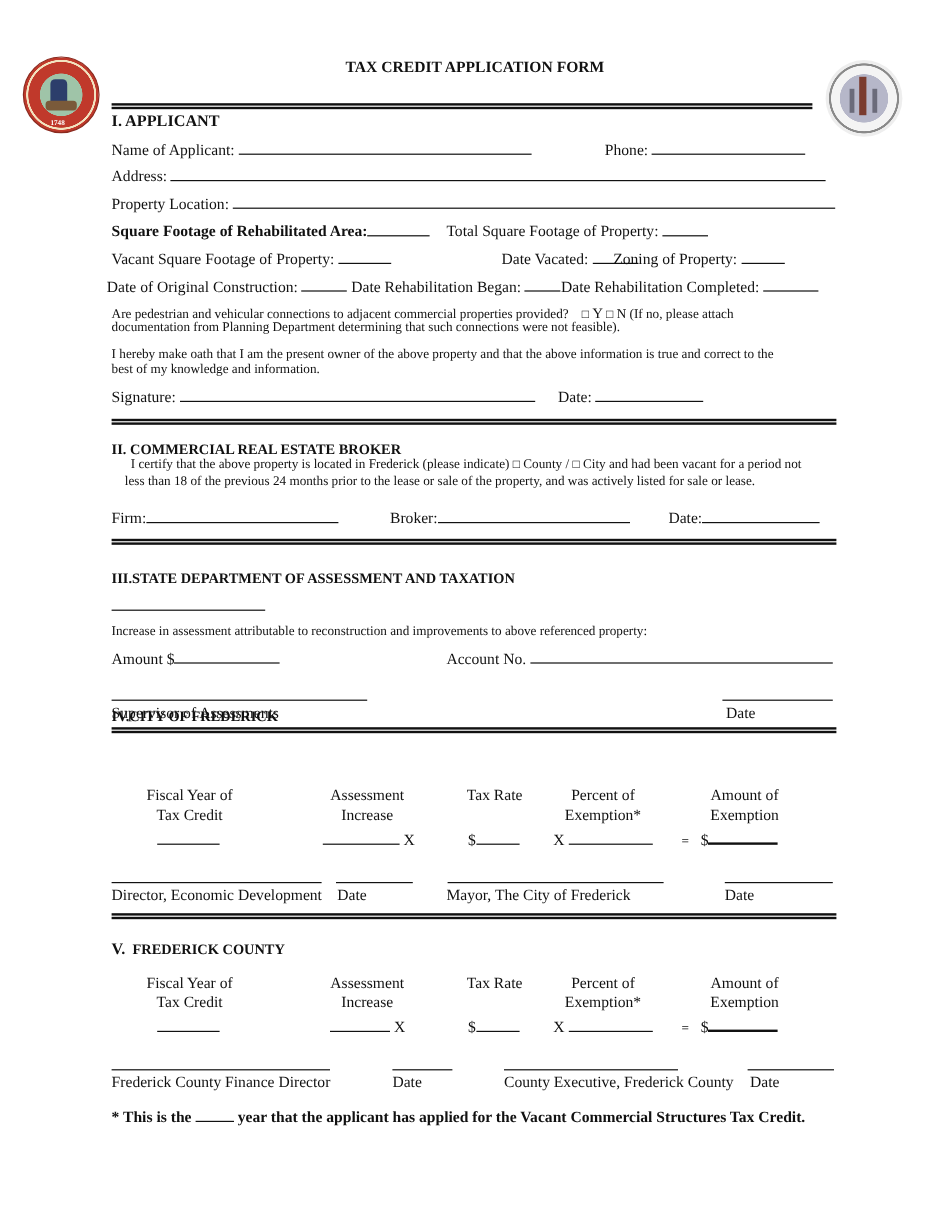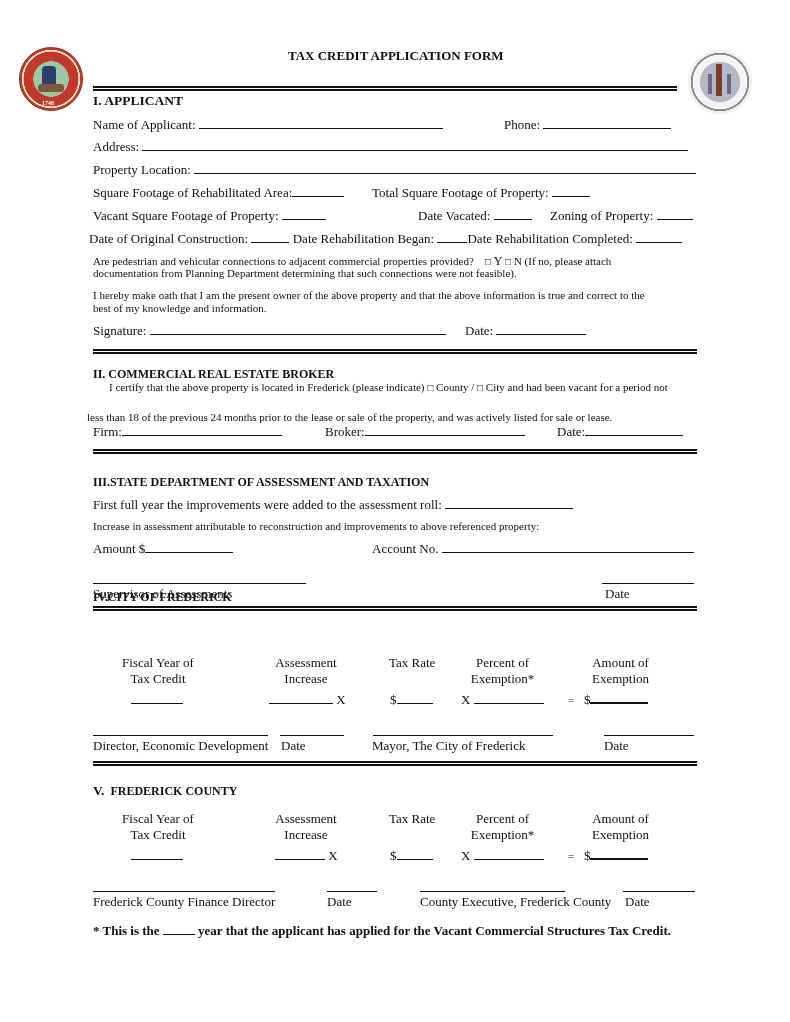--- a/index.html
+++ b/index.html
@@ -50,37 +50,37 @@
 <div class="abs" style="left:93px;top:139px;">
   <span>Address:</span>
   <span class="line" style="width:546px;"></span>
 </div>
 
 <div class="abs" style="left:93px;top:162px;">
   <span>Property Location:</span>
   <span class="line" style="width:502px;"></span>
 </div>
 
-<div class="abs" style="left:93px;top:185px;">
+<div class="abs" style="left:93px;top:185px;font-weight:bold;">
   <span>Square Footage of Rehabilitated Area:</span><span class="line" style="width:52px;"></span>
 </div>
 <div class="abs" style="left:372px;top:185px;">
   <span>Total Square Footage of Property:</span>
   <span class="line" style="width:38px;"></span>
 </div>
 
 <div class="abs" style="left:93px;top:208px;">
   <span>Vacant Square Footage of Property:</span>
   <span class="line" style="width:44px;"></span>
 </div>
 <div class="abs" style="left:372px;top:208px;margin-left:46px;">
   <span>Date Vacated:</span>
   <span class="line" style="width:38px;"></span>
 </div>
-<div class="abs" style="left:511px;top:208px;margin-left:39px;">
+<div class="abs" style="left:511px;top:208px;">
   <span>Zoning of Property:</span>
   <span class="line" style="width:36px;"></span>
 </div>
 
 <div class="abs" style="left:89px;top:231px;">
   <span>Date of Original Construction:</span>
   <span class="line" style="width:38px;"></span>
   <span>Date Rehabilitation Began:</span>
   <span class="line" style="width:30px;"></span><span>Date Rehabilitation Completed:</span>
   <span class="line" style="width:46px;"></span>
@@ -110,37 +110,36 @@
 <div class="dbl" style="left:93px;top:349px;width:604px;"></div>
 
 <div class="abs sec" style="left:93px;top:367px;">II.  COMMERCIAL REAL ESTATE BROKER</div>
 <div class="abs small" style="left:93px;top:381px;margin-left:16px;">
   <span>I certify that the above property is located in  Frederick (please indicate)</span>
   <span class="cb">□</span>
   <span>County /</span>
   <span class="cb">□</span>
   <span>City and had been vacant for a period not</span>
 </div>
-<div class="abs small" style="left:87px;top:395px;margin-top:16px;">less than 18 of the previous 24 months prior to the lease or sale of the property, and was actively listed for sale or lease.</div>
+<div class="abs small" style="left:104px;top:395px;">less than 18 of the previous 24 months prior to the lease or sale of the property, and was actively listed for sale or lease.</div>
 
 <div class="abs" style="left:93px;top:424px;">
   <span>Firm:</span><span class="line" style="width:160px;"></span>
 </div>
 <div class="abs" style="left:325px;top:424px;">
   <span>Broker:</span><span class="line" style="width:160px;"></span>
 </div>
 <div class="abs" style="left:557px;top:424px;">
   <span>Date:</span><span class="line" style="width:98px;"></span>
 </div>
 
 <div class="dbl" style="left:93px;top:449px;width:604px;"></div>
 
 <div class="abs sec" style="left:93px;top:475px;">III.STATE DEPARTMENT OF ASSESSMENT AND TAXATION</div>
 <div class="abs" style="left:93px;top:497px;">
-  <span>First full year the improvements were added to the assessment roll:</span>
   <span class="line" style="width:128px;"></span>
 </div>
 <div class="abs small" style="left:93px;top:520px;">Increase in assessment attributable to reconstruction and improvements to above referenced property:</div>
 <div class="abs" style="left:93px;top:541px;">
   <span>Amount $</span><span class="line" style="width:88px;"></span>
 </div>
 <div class="abs" style="left:372px;top:541px;">
   <span>Account No.</span>
   <span class="line" style="width:252px;"></span>
 </div>

